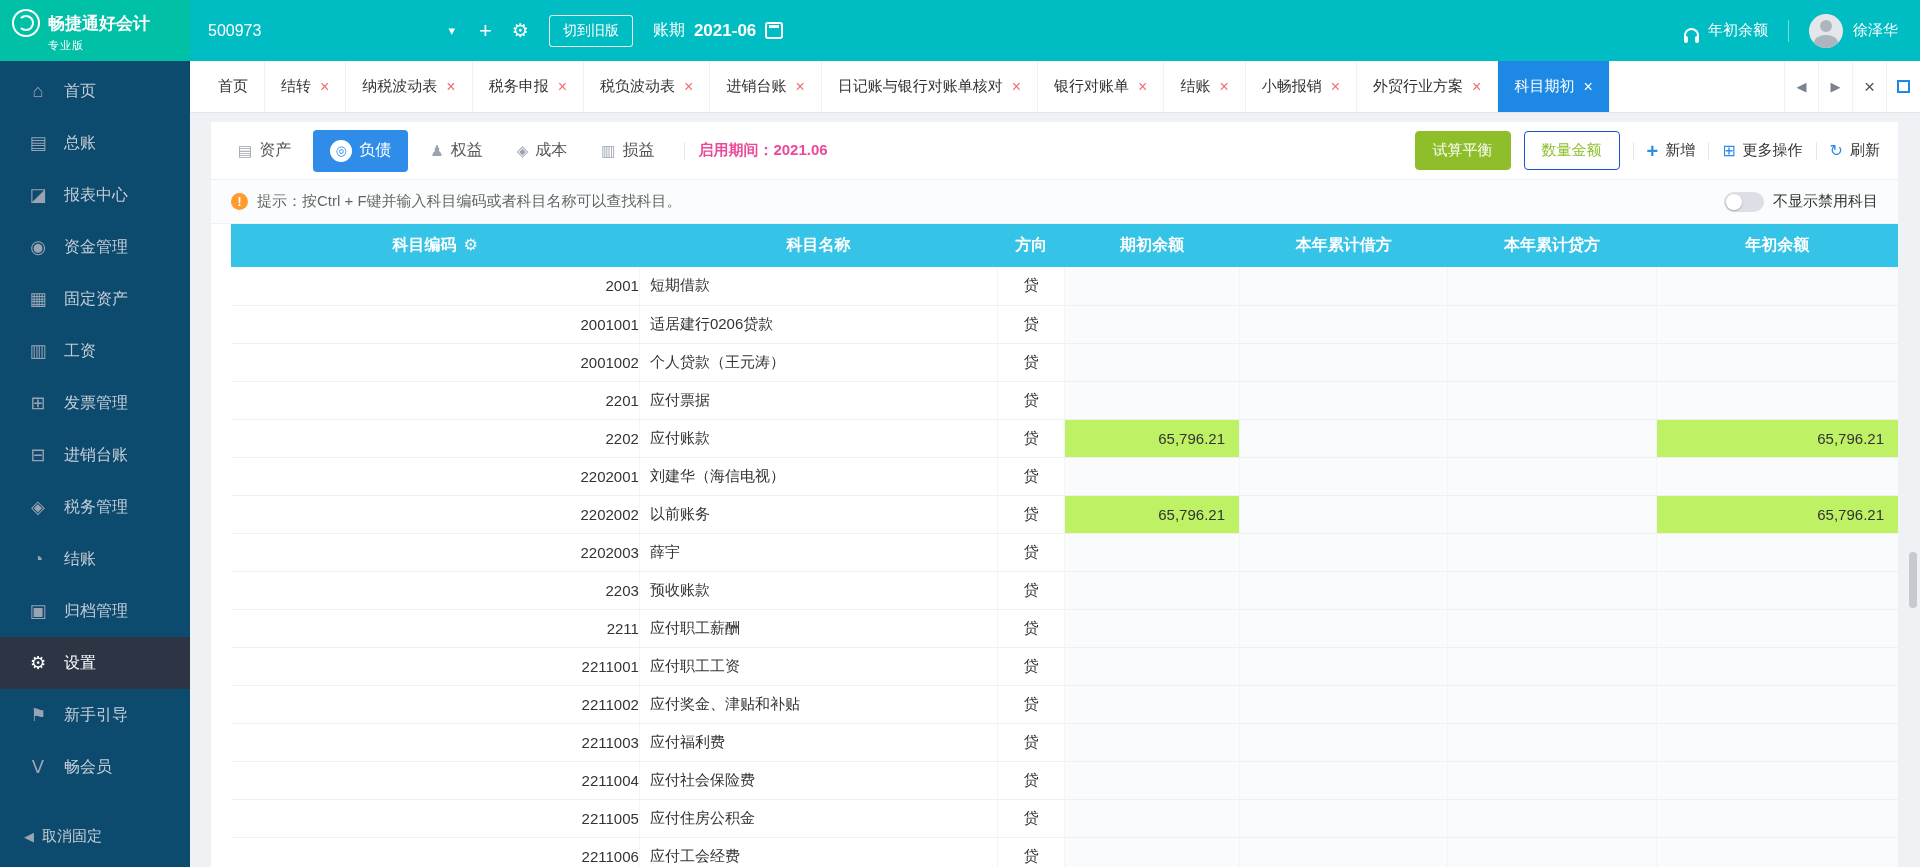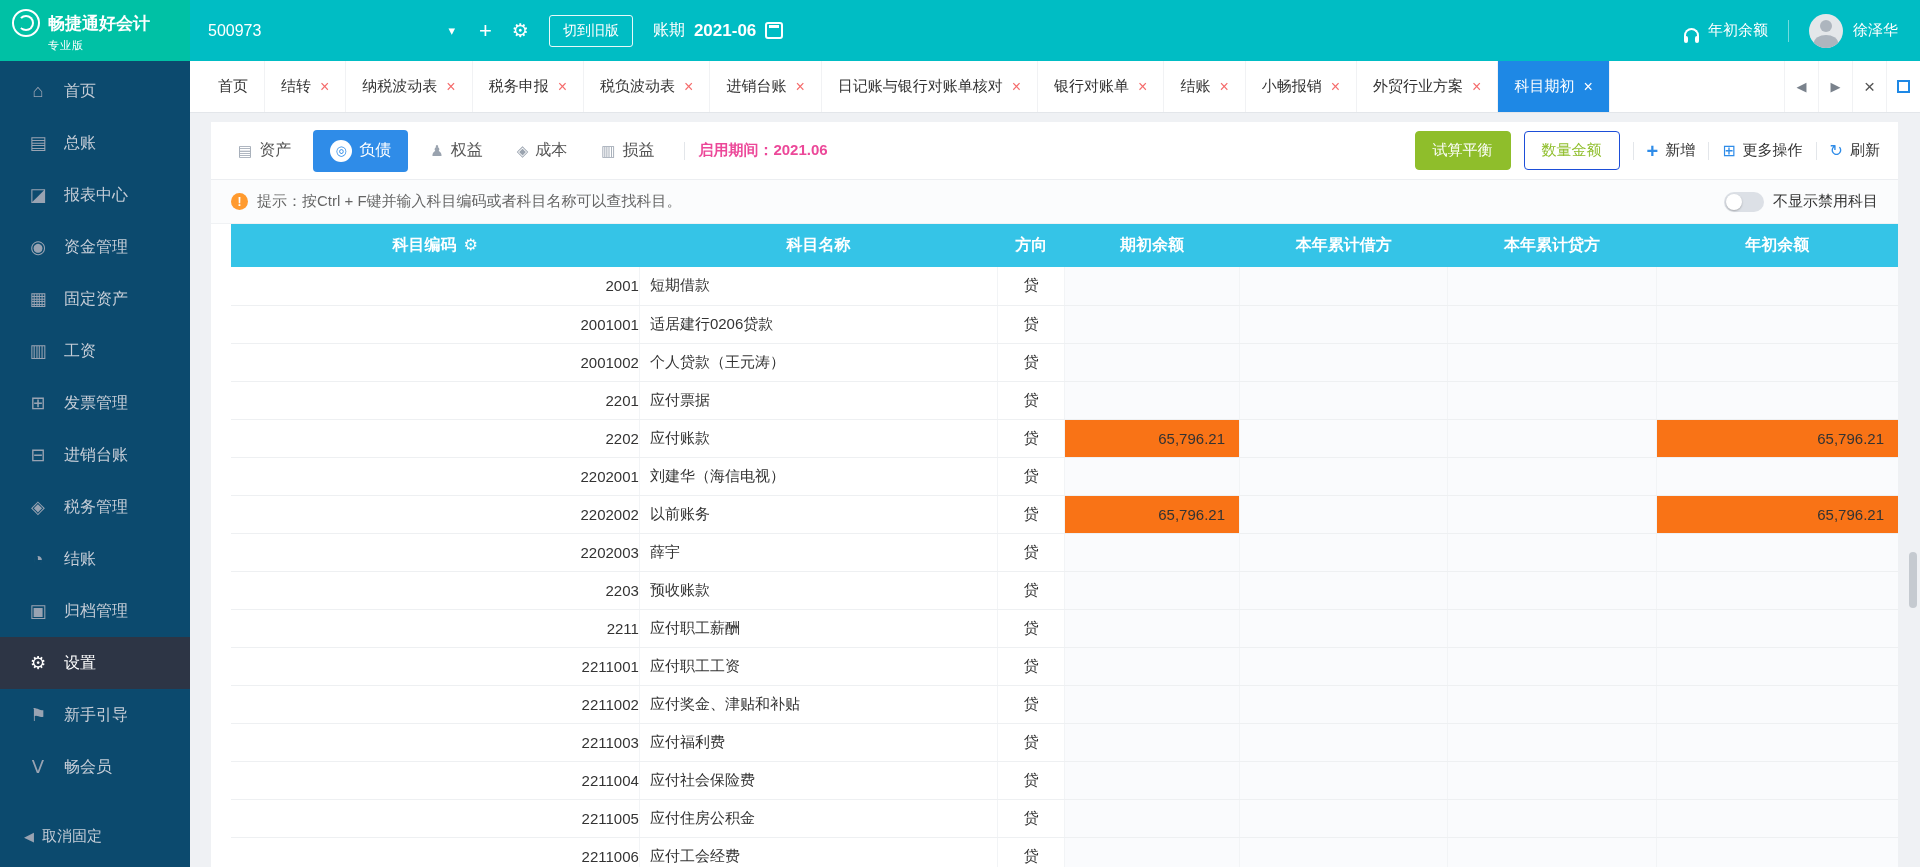--- a/index.html
+++ b/index.html
@@ -95,21 +95,21 @@
   table.grid { width:100%; border-collapse:collapse; table-layout:fixed; }
   .grid th { height:43px; background:#35C4E7; color:#fff; font-size:16px; font-weight:bold; text-align:center; }
   .head-gear { font-weight:normal; font-size:16px; margin-left:7px; cursor:pointer; }
   .grid td { height:38px; font-size:15px; color:#333; border-bottom:1px solid #EEF0F2; border-right:1px solid #F2F4F6; overflow:hidden; white-space:nowrap; }
   .grid td:last-child { border-right:none; }
   .c-code { text-align:right; padding-left:30px; }
   tr.child .c-code { padding-left:36px; }
   .c-name { text-align:left; padding-left:10px; }
   .c-dir { text-align:center; }
   .c-amt { text-align:right; padding-right:14px; background:#FAFBFD; }
-  .c-amt.filled { background:#f97316; }
+  .c-amt.filled { background:#bef264; }
 
   
   .scroll-thumb { position:fixed; right:3px; top:552px; width:8px; height:56px; background:#C5CAD0; border-radius:4px; cursor:pointer; }
 </style>
 </head>
 <body>
 
 <div class="app">
 
   <aside class="sidebar">

